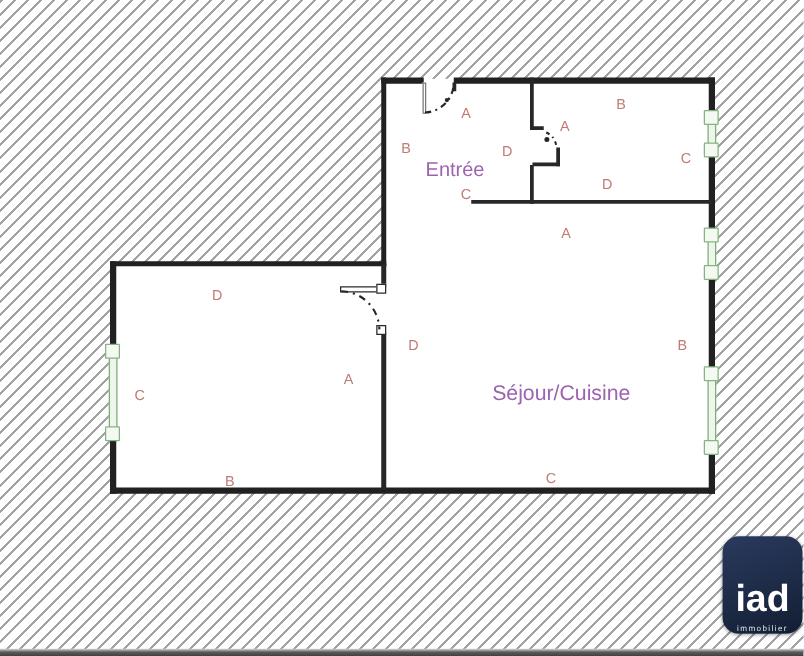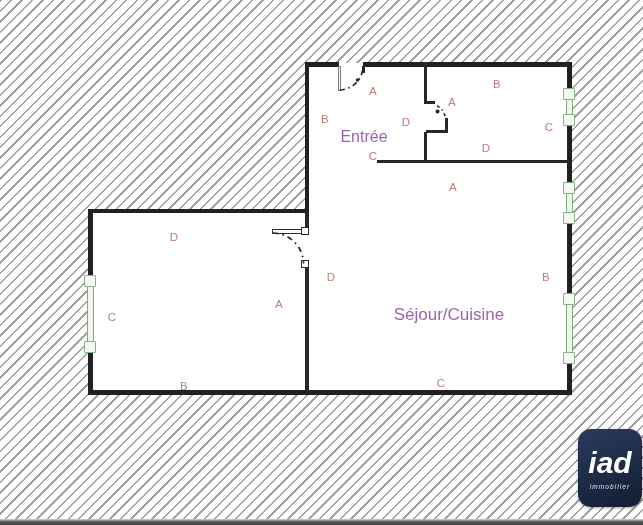--- a/index.html
+++ b/index.html
@@ -27,21 +27,21 @@
   .room-label-clip{
     position:absolute;color:#9c63b0;font-size:15.5px;white-space:nowrap;
     width:128px;overflow:hidden;line-height:1;
   }
   .svg-overlay{position:absolute;left:0;top:0;pointer-events:none;}
   .logo{
     position:absolute;left:578px;top:429px;width:64px;height:78px;
     border-radius:13px;
     background:linear-gradient(160deg,#2a3a5e 0%,#1d2b47 55%,#131e33 100%);
     box-shadow:0 1px 3px rgba(0,0,0,.35);
-    display:flex;flex-direction:column;align-items:center;justify-content:center;font-style:italic;
+    display:flex;flex-direction:column;align-items:center;justify-content:flex-end;
   }
   .logo-brand{color:#ffffff;font-size:30px;font-weight:bold;line-height:1;margin-top:2px;}
   .logo-tagline{color:rgba(255,255,255,.88);font-size:6.5px;letter-spacing:1.1px;margin-top:5px;text-transform:lowercase;}
   .bottom-bar{position:absolute;left:0;top:519px;width:643px;height:6px;
     background:linear-gradient(#d9d9d9 0%,#5a5a5c 45%,#3e3e40 100%);}
 </style>
 </head>
 <body>
 
 <div class="canvas">

